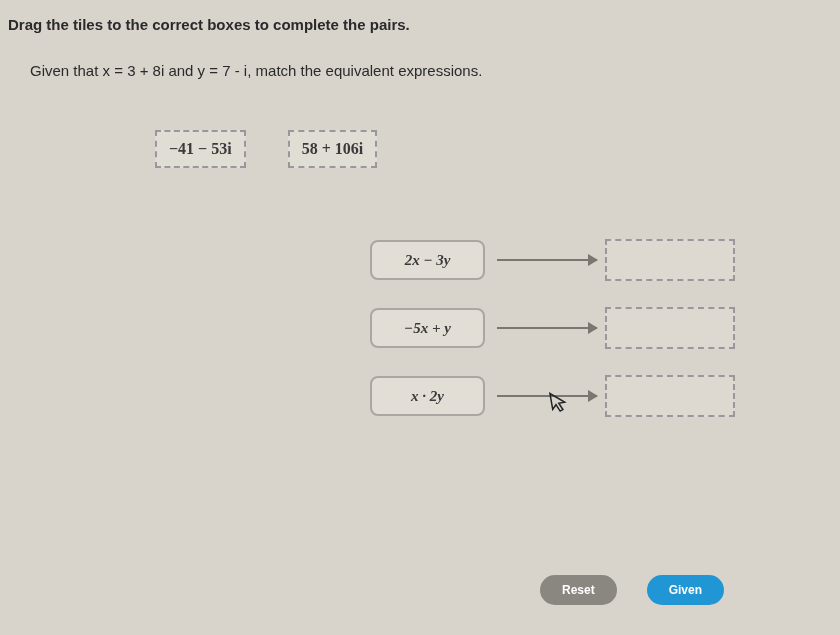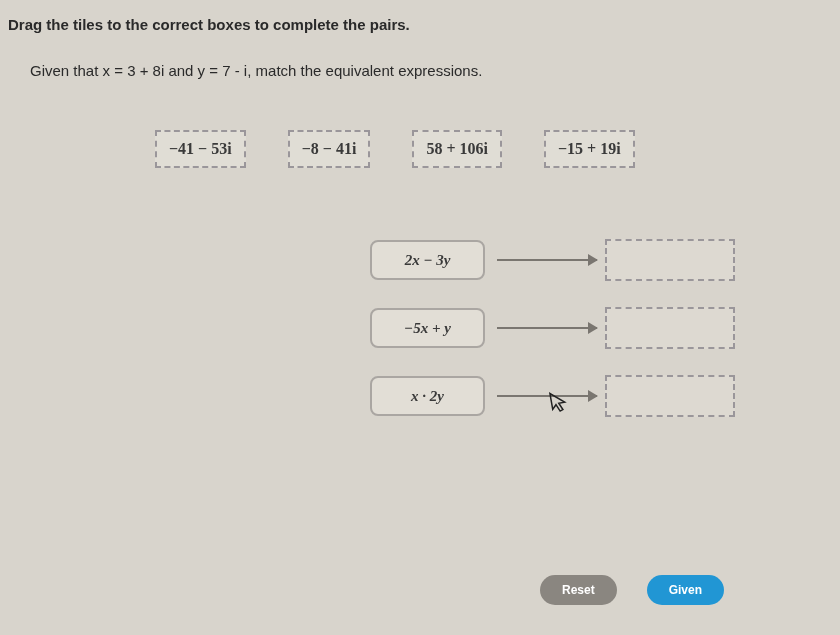--- a/index.html
+++ b/index.html
@@ -121,23 +121,21 @@
     .btn-next { background: #2196d4; }
   </style>
 </head>
 <body>
 
 <div class="instruction1">Drag the tiles to the correct boxes to complete the pairs.</div>
 <div class="instruction2">Given that x = 3 + 8i and y = 7 - i, match the equivalent expressions.</div>
 
 <div class="tile-row">
   <div class="tile">−41 − 53i</div>
-  <div class="tile">−8 − 41i</div>
   <div class="tile">58 + 106i</div>
-  <div class="tile">−15 + 19i</div>
 </div>
 
 <div class="pairs">
   <div class="pair-row">
     <div class="expr-box">2x − 3y</div>
     <div class="arrow"></div>
     <div class="drop-box"></div>
   </div>
   <div class="pair-row">
     <div class="expr-box">−5x + y</div>

